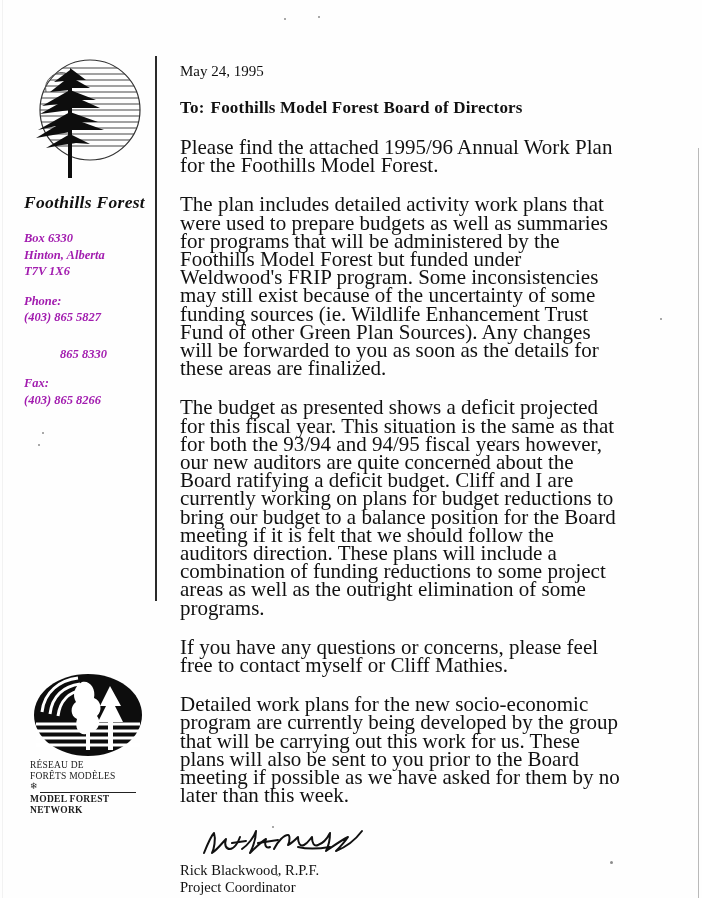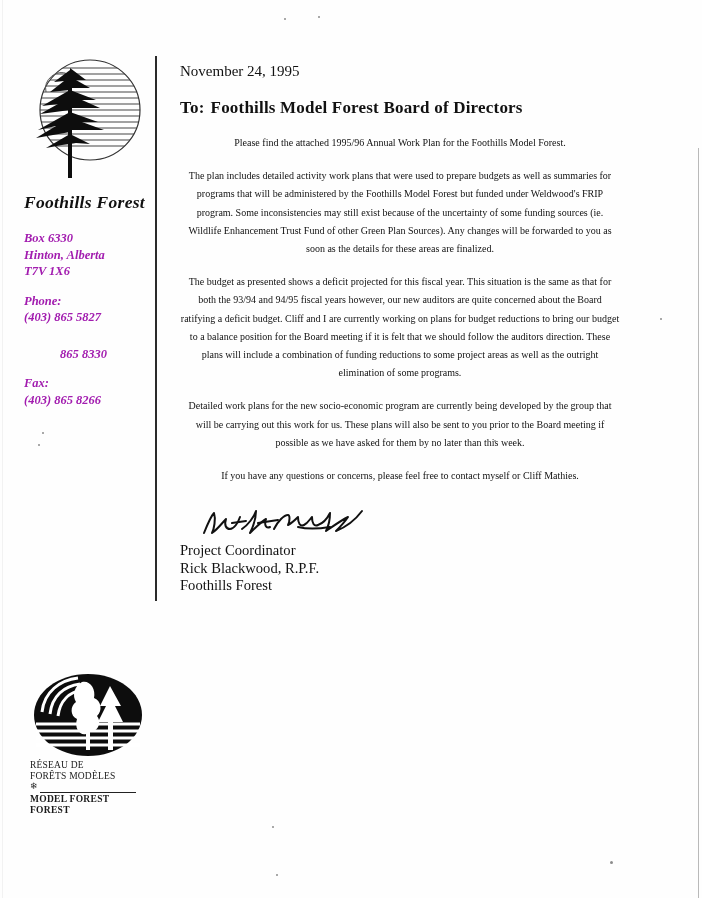--- a/index.html
+++ b/index.html
@@ -128,24 +128,24 @@
   }
   .to-line {
     font-weight: bold;
     font-size: 17px;
     line-height: 19px;
     letter-spacing: 0.2px;
     margin-bottom: 17px;
   }
   .to-label { margin-right: 6px; }
   .para {
-    font-size: 10px;
+    font-size: 21px;
     line-height: 18.2px;
     margin-bottom: 15px;
-    text-align: center;
+    text-align: left;
   }
 
   
   .signature-block { margin-top: 22px; }
   .signature-mark {
     height: 34px;
     margin-left: 18px;
   }
   .signature-mark svg { display: block; }
   .sig-lines {
@@ -256,56 +256,56 @@
 
       <path d="M80,14 L70,34 L76,34 L68,50 L78,50 L78,78 L83,78 L83,50 L93,50 L85,34 L91,34 Z" fill="#ffffff"></path>
     </svg>
 
     <div class="nl-caption">
       <div class="nl-fr">RÉSEAU DE</div>
       <div>FORÊTS MODÈLES</div>
       <div class="nl-leaf">❄</div>
       <div class="nl-rule"></div>
       <div class="nl-en">MODEL FOREST</div>
-      <div class="nl-en">FOREST</div>
+      <div class="nl-en">NETWORK</div>
     </div>
   </div>
 
   <div class="divider"></div>
 
   <div class="letter">
 
-    <div class="date">November 24, 1995</div>
+    <div class="date">May 24, 1995</div>
 
     <div class="to-line">
       <span class="to-label">To:</span><span>Foothills Model Forest Board of Directors</span>
     </div>
 
     <p class="para">Please find the attached 1995/96 Annual Work Plan for the Foothills Model Forest.</p>
     <p class="para">The plan includes detailed activity work plans that were used to prepare budgets as well as summaries for programs that will be administered by the Foothills Model Forest but funded under Weldwood's FRIP program.  Some inconsistencies may still exist because of the uncertainty of some funding sources (ie. Wildlife Enhancement Trust Fund of other Green Plan Sources).  Any changes will be forwarded to you as soon as the details for these areas are finalized.</p>
     <p class="para">The budget as presented shows a deficit projected for this fiscal year.  This situation is the same as that for both the 93/94 and 94/95 fiscal years however, our new auditors are quite concerned about the Board ratifying a deficit budget.  Cliff and I are currently working on plans for budget reductions to bring our budget to a balance position for the Board meeting if it is felt that we should follow the auditors direction.  These plans will include a combination of funding reductions to some project areas as well as the outright elimination of some programs.</p>
+    <p class="para">If you have any questions or concerns, please feel free to contact myself or Cliff Mathies.</p>
     <p class="para">Detailed work plans for the new socio-economic program are currently being developed by the group that will be carrying out this work for us.  These plans will also be sent to you prior to the Board meeting if possible as we have asked for them by no later than this week.</p>
-    <p class="para">If you have any questions or concerns, please feel free to contact myself or Cliff Mathies.</p>
 
     <div class="signature-block">
       <div class="signature-mark">
         <svg width="210" height="34" viewBox="0 0 210 34" aria-hidden="true">
           <g fill="none" stroke="#111" stroke-width="2" stroke-linecap="round" stroke-linejoin="round">
             <path d="M6,26 C10,16 14,8 16,6 C18,12 16,22 14,26 C20,22 24,16 28,12 C26,18 28,22 32,22 C36,22 40,16 42,10"></path>
             <path d="M34,16 L48,14"></path>
             <path d="M44,22 C50,18 56,10 58,4 C58,14 54,22 52,26 C58,20 64,14 68,12 C66,18 68,22 72,20"></path>
             <path d="M60,16 L80,13"></path>
             <path d="M76,22 C80,14 86,8 90,8 C92,8 92,14 90,18 C94,16 98,12 100,10 C100,16 102,20 106,18 C110,16 112,12 114,10 C114,16 116,20 120,18 C126,16 130,10 132,6 C132,14 130,20 128,24 C134,20 142,14 150,10 C146,16 142,20 138,24 C148,20 158,12 164,4"></path>
             <path d="M100,20 C108,22 120,22 132,20"></path>
           </g>
         </svg>
       </div>
       <div class="sig-lines">
+        <div>Rick Blackwood, R.P.F.</div>
         <div>Project Coordinator</div>
-        <div>Rick Blackwood, R.P.F.</div>
         <div>Foothills Forest</div>
       </div>
     </div>
   </div>
 
   <div class="speck" style="left:276px;top:874px;width:2px;height:2px;"></div>
   <div class="speck" style="left:610px;top:861px;width:3px;height:3px;"></div>
   <div class="speck" style="left:272px;top:826px;width:2px;height:2px;"></div>
   <div class="speck" style="left:494px;top:440px;width:2px;height:2px;"></div>
   <div class="speck" style="left:42px;top:432px;width:2px;height:2px;"></div>

